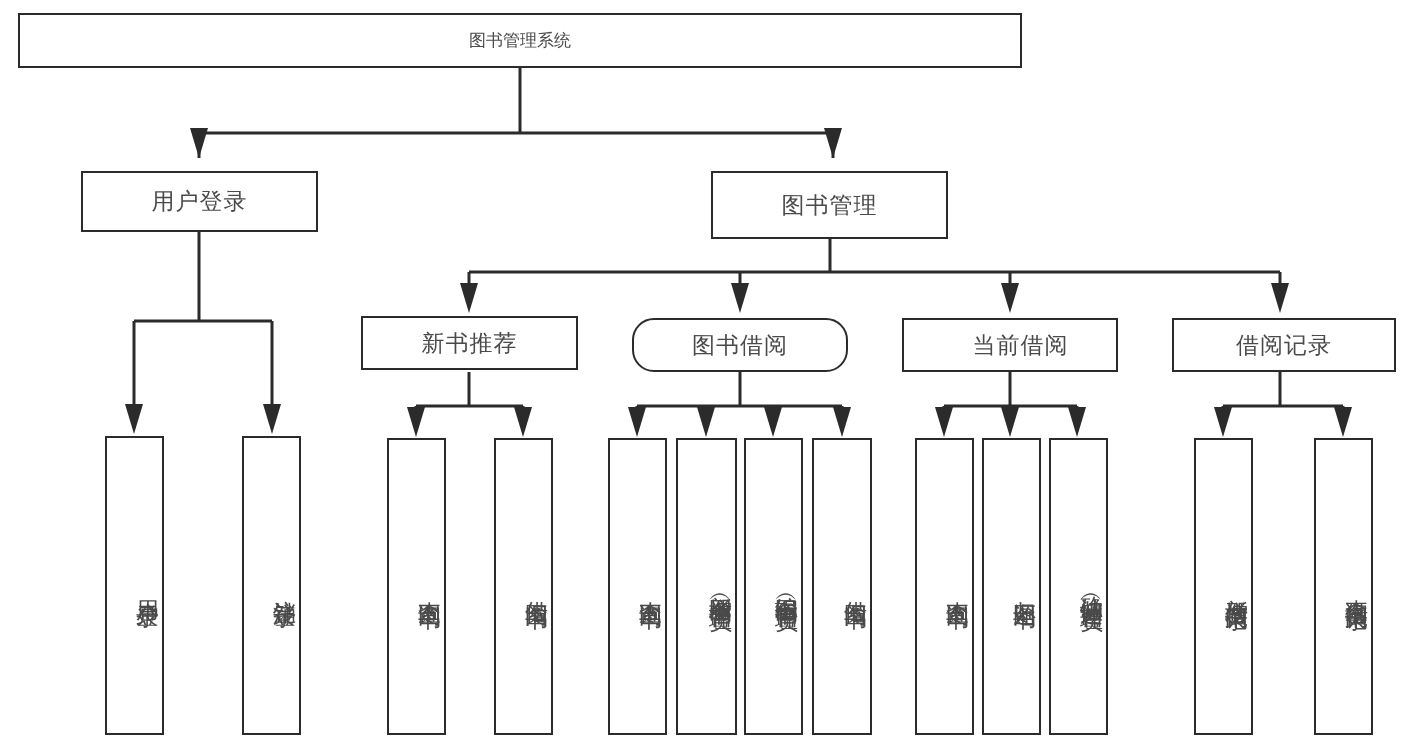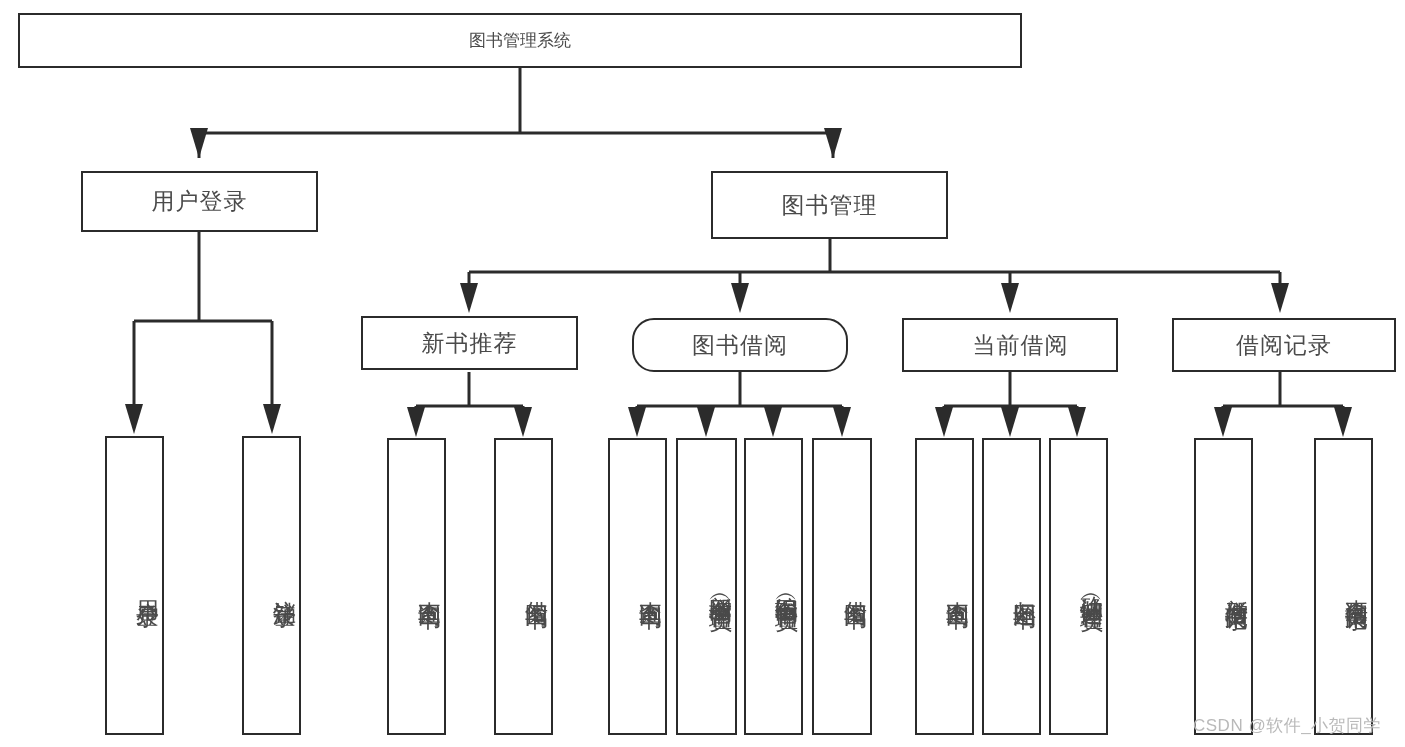--- a/index.html
+++ b/index.html
@@ -115,14 +115,13 @@
   <div class="node v" style="left:744px;top:438px;width:59px;height:297px;">编辑图书（管理员）</div>
   <div class="node v" style="left:812px;top:438px;width:60px;height:297px;">借阅图书</div>
 
   <div class="node v" style="left:915px;top:438px;width:59px;height:297px;">查询图书</div>
   <div class="node v" style="left:982px;top:438px;width:59px;height:297px;">归还图书</div>
   <div class="node v" style="left:1049px;top:438px;width:59px;height:297px;">确认归还（管理员）</div>
 
   <div class="node v" style="left:1194px;top:438px;width:59px;height:297px;">新增借阅记录</div>
   <div class="node v" style="left:1314px;top:438px;width:59px;height:297px;">查询借阅记录</div>
 
-  <div class="watermark">CSDN @软件_小贺同学</div>
 </div>
 
 </body></html>

